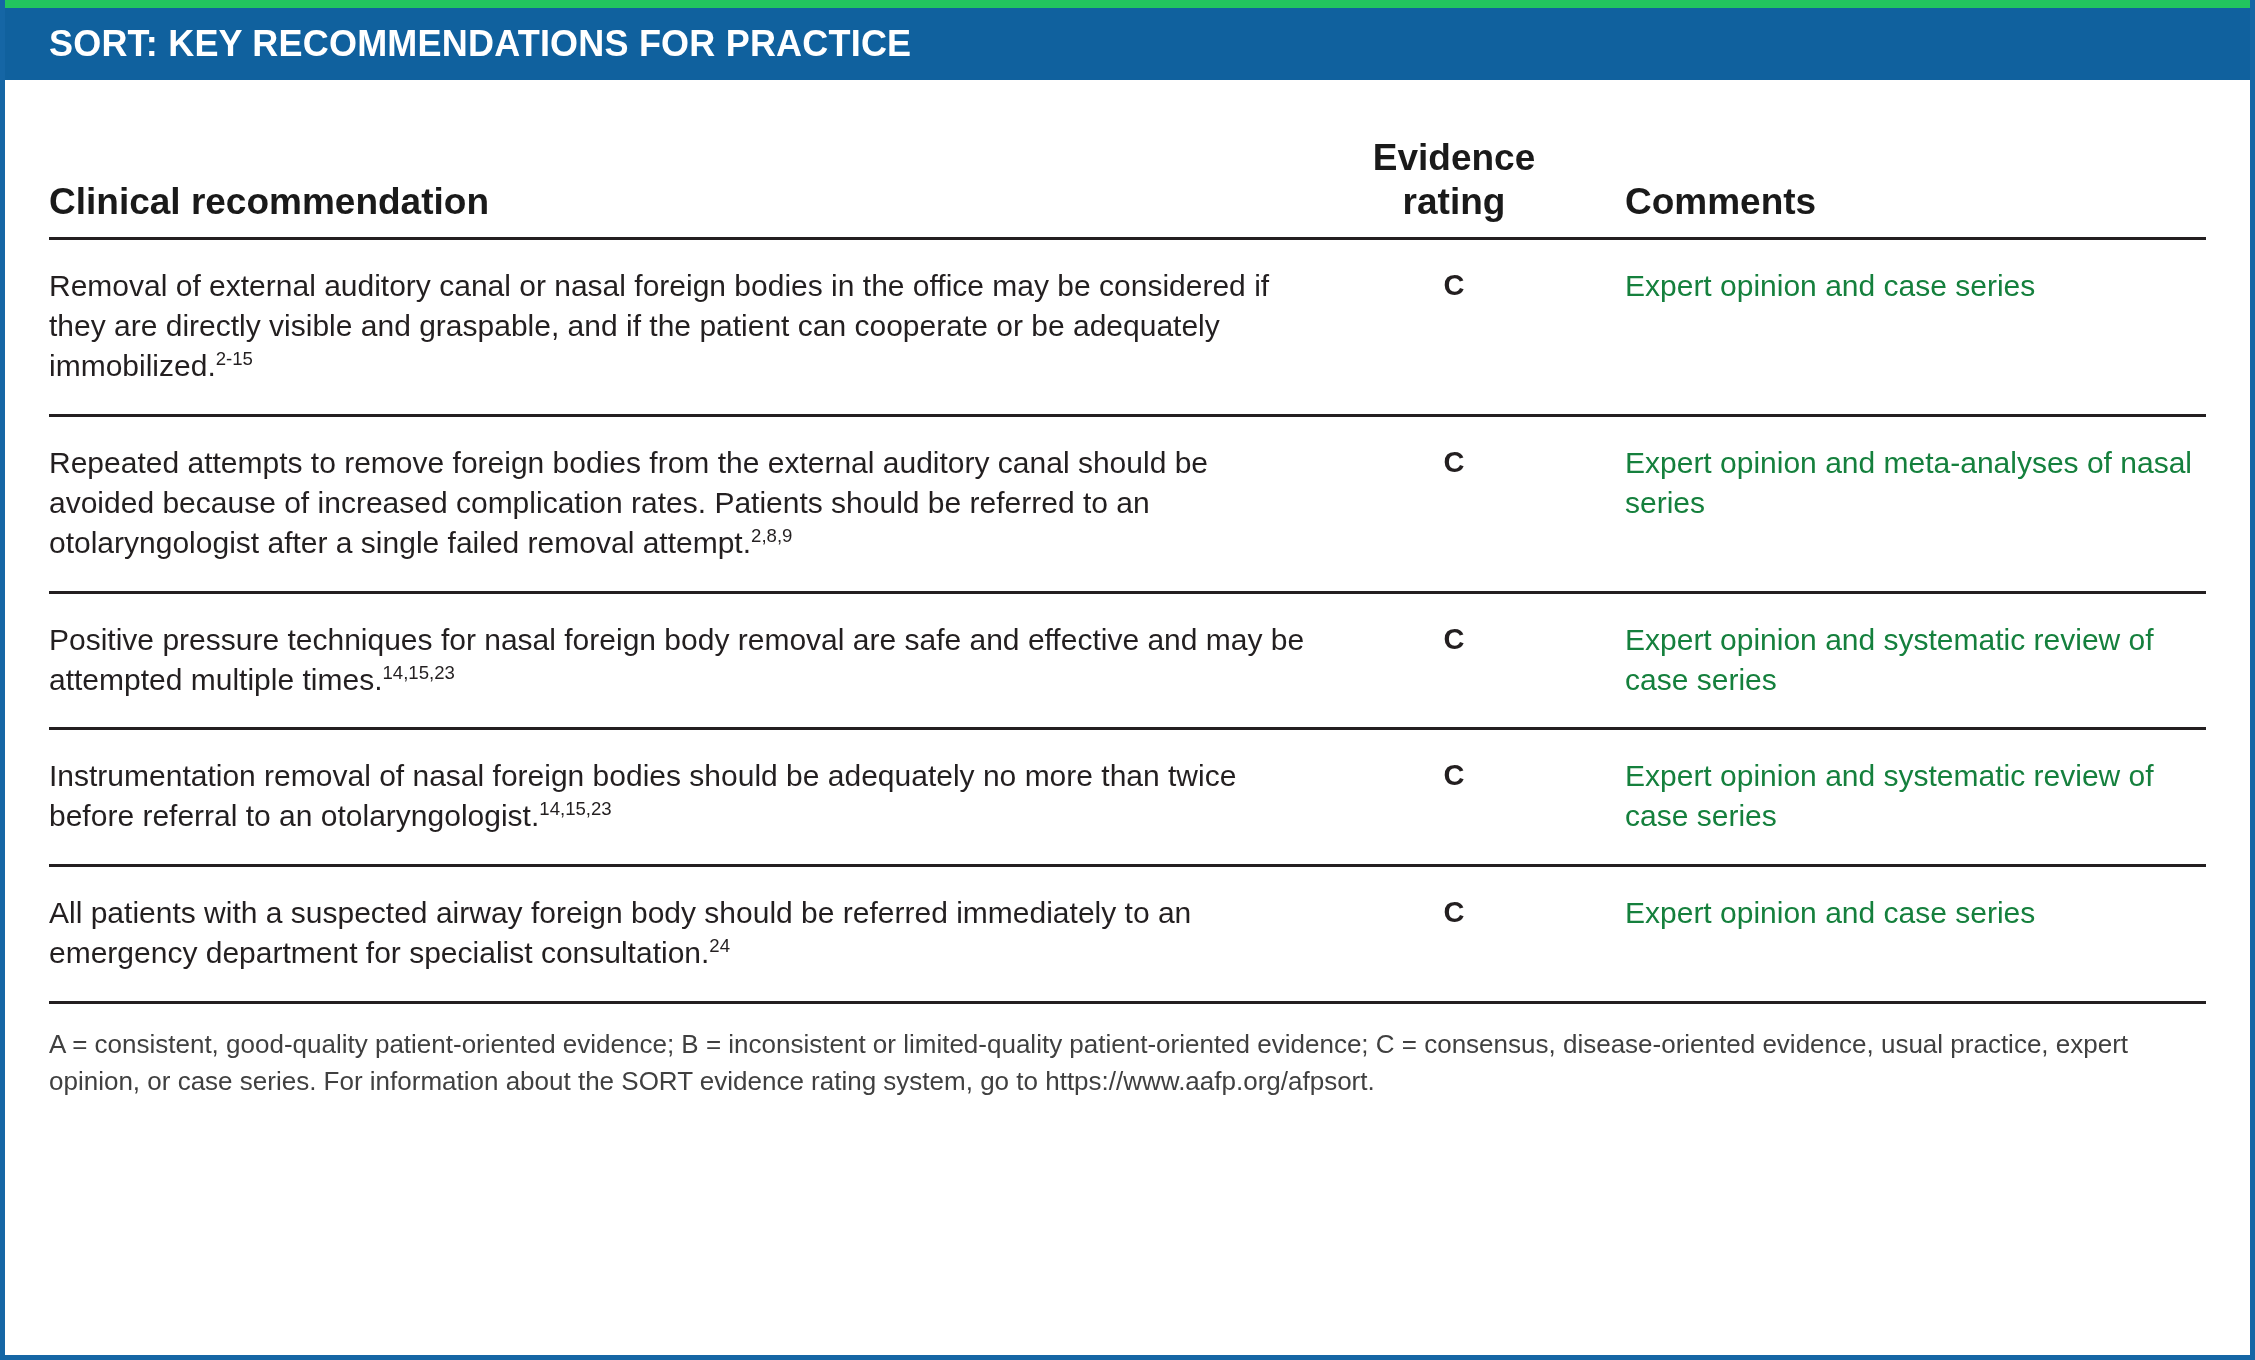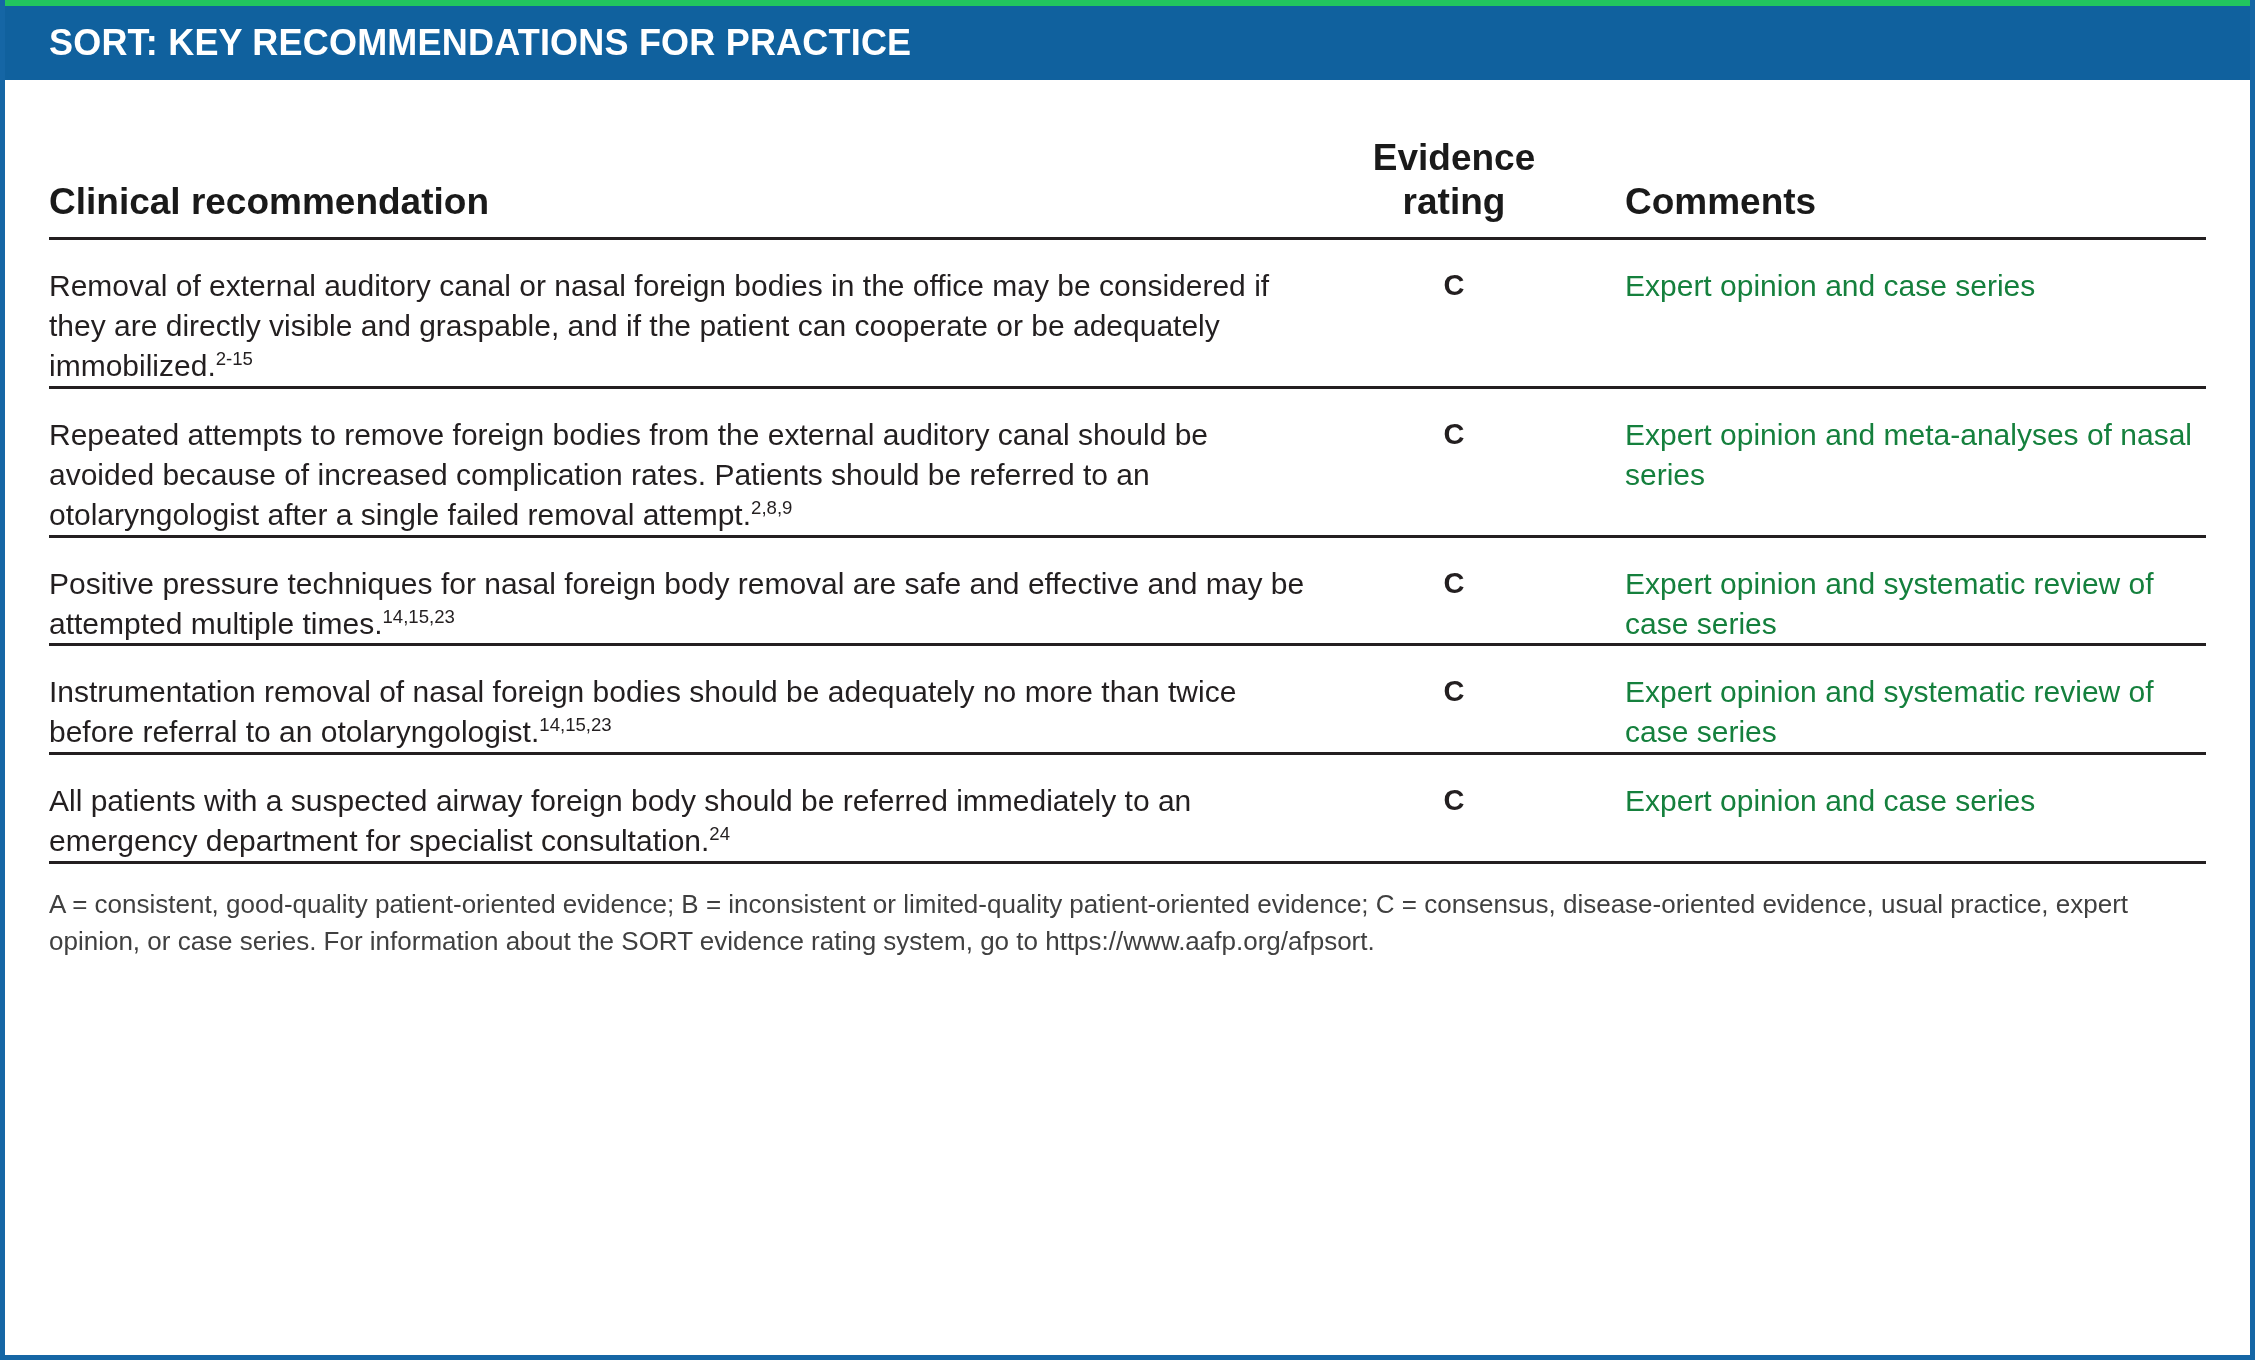--- a/index.html
+++ b/index.html
@@ -21,21 +21,21 @@
     overflow: hidden;
   }
 
   
   .title-bar {
     height: 80px;
     background: #10619e;
     display: flex;
     align-items: center;
     padding-left: 44px;
-    border-top: 6px solid #22c55e;
+    border-top: 8px solid #22c55e;
   }
 
   .title-bar-text {
     color: #ffffff;
     font-size: 36px;
     font-weight: bold;
     letter-spacing: 0.2px;
     font-family: "Liberation Sans", sans-serif;
   }
 
@@ -71,20 +71,21 @@
   
   .rule {
     height: 3px;
     background: #231f20;
     width: 100%;
   }
 
   
   .data-row {
     padding-top: 26px;
+    padding-bottom: 28px;
   }
 
   .rec-text {
     font-size: 30px;
     line-height: 1.33;
     color: #231f20;
   }
 
   .rate-text {
     font-size: 29px;

